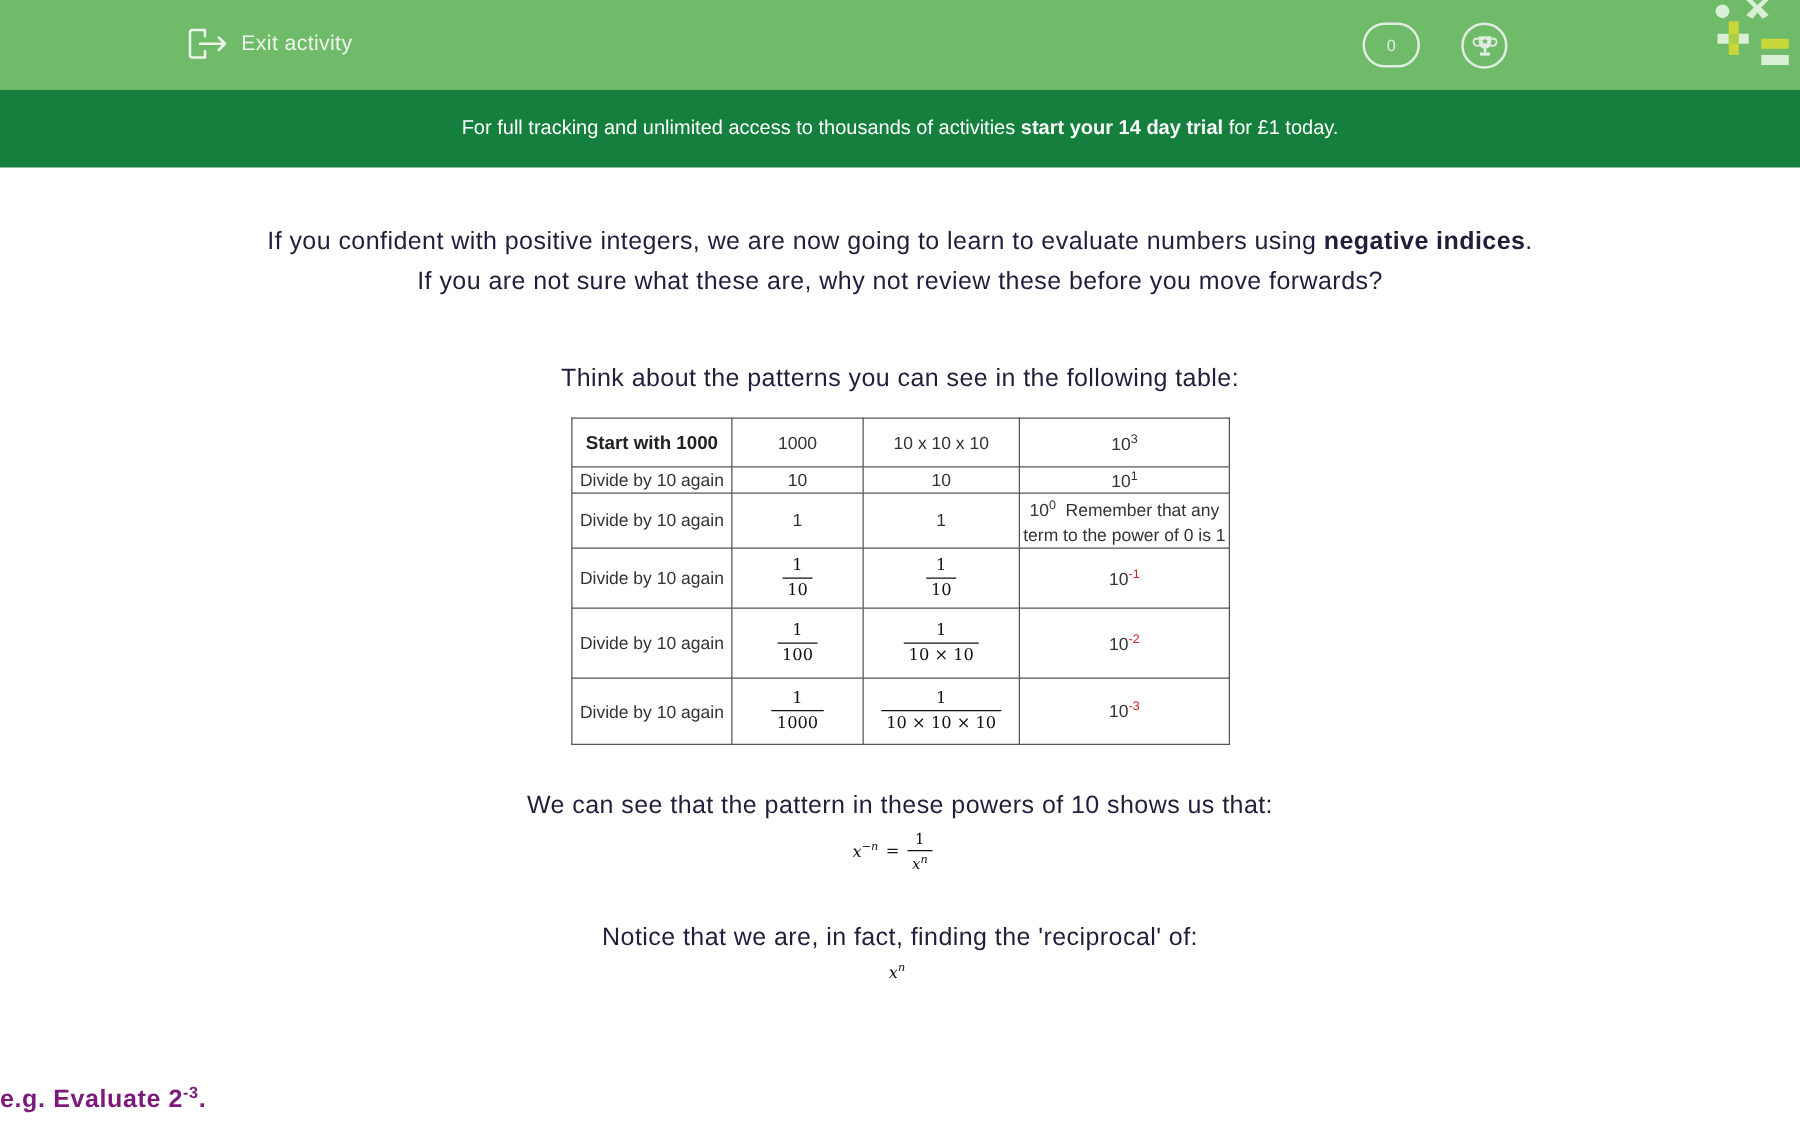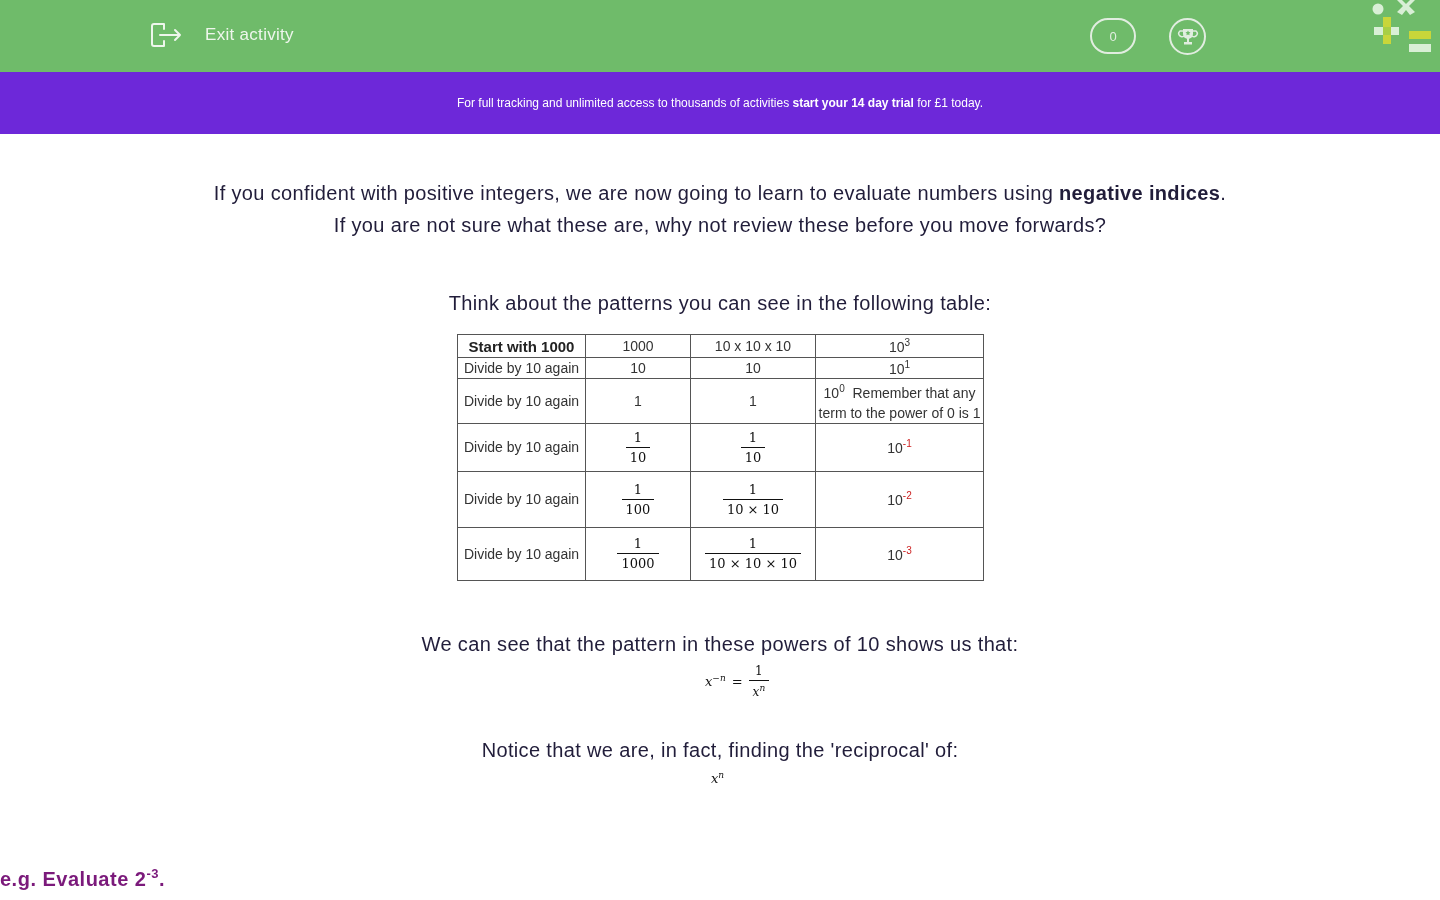--- a/index.html
+++ b/index.html
@@ -1,28 +1,28 @@
 <!DOCTYPE html>
 <html><head>
 <meta charset="utf-8">
 <style>
   * { box-sizing: border-box; margin: 0; padding: 0; }
   html, body { width: 1440px; height: 900px; overflow: hidden; background: #ffffff; }
   body { font-family: "Liberation Sans", sans-serif; color: #1f1a3b; position: relative; }
 
   .topbar { position: absolute; left: 0; top: 0; width: 1440px; height: 72px; background: #6fbb6a; }
-  .exit { position: absolute; left: 150px; top: 20px; display: flex; align-items: center; gap: 22px; cursor: pointer; }
+  .exit { position: absolute; left: 150px; top: 20px; display: flex; align-items: center; gap: 10px; cursor: pointer; }
   .exit svg { width: 33px; height: 30px; }
   .exit-label { color: #eef6ec; font-size: 17px; letter-spacing: 0.3px; }
   .title { position: absolute; left: 0; width: 1344px; top: 24px; text-align: center; color: #f2f8f0; font-size: 20px; letter-spacing: 0.3px; }
   .score { position: absolute; left: 1090px; top: 18px; width: 46px; height: 36px; border: 2px solid #e1ede0; border-radius: 18px; color: #e1ede0; font-size: 13px; display: flex; align-items: center; justify-content: center; cursor: pointer; }
   .trophy { position: absolute; left: 1169px; top: 18px; width: 37px; height: 37px; border: 2px solid #e1ede0; border-radius: 50%; display: flex; align-items: center; justify-content: center; cursor: pointer; }
   .logo { position: absolute; left: 1368px; top: 0; width: 72px; height: 56px; }
 
-  .banner { position: absolute; left: 0; top: 72px; width: 1440px; height: 62px; background: #6d28d9; color: #ffffff; font-size: 12px; text-align: center; line-height: 62px; }
+  .banner { position: absolute; left: 0; top: 72px; width: 1440px; height: 62px; background: #15803d; color: #ffffff; font-size: 16px; text-align: center; line-height: 62px; }
   .banner b { font-weight: bold; }
 
   .p { position: absolute; left: 0; width: 1440px; text-align: center; font-size: 20px; letter-spacing: 0.35px; color: #211d3a; }
   .p b { font-weight: bold; }
 
   table.powers { position: absolute; left: 457px; top: 334px; border-collapse: collapse; font-size: 14px; color: #333; }
   table.powers td { border: 1px solid #555; text-align: center; vertical-align: middle; padding: 0 2px; }
   table.powers td.c1 { width: 128px; }
   table.powers td.c2 { width: 105px; }
   table.powers td.c3 { width: 125px; }
@@ -76,21 +76,21 @@
 </div>
 
 <div class="p" style="top:182px;">
   <span>If you confident with positive integers, we are now going to learn to evaluate numbers using </span><b>negative indices</b><span>.</span>
 </div>
 <div class="p" style="top:214px;">If you are not sure what these are, why not review these before you move forwards?</div>
 <div class="p" style="top:276px;margin-top:16px;">Think about the patterns you can see in the following table:</div>
 
 <table class="powers">
   <tbody>
-      <tr style="height:23px;">
+      <tr style="height:39px;">
     <td class="c1" style="font-weight:bold; font-size:15px; color:#222;">Start with 1000</td>
     <td class="c2">1000</td>
     <td class="c3">10 x 10 x 10</td>
     <td class="c4"><span>10</span><sup>3</sup></td>
   </tr>
   <tr style="height:21px;">
     <td class="c1">Divide by 10 again</td>
     <td class="c2">10</td>
     <td class="c3">10</td>
     <td class="c4"><span>10</span><sup>1</sup></td>
@@ -134,21 +134,21 @@
     <td class="c3"><span class="frac">
             <span class="num">1</span>
             <span class="den">10 × 10 × 10</span>
           </span></td>
     <td class="c4"><span>10</span><sup class="red">-3</sup></td>
   </tr>
 </tbody>
   </table>
 
 <div class="p" style="top:633px;">We can see that the pattern in these powers of 10 shows us that:</div>
-<div class="math" style="left:705px; top:664px; display:flex; align-items:center; gap:6px;">
+<div class="math" style="left:682px; top:664px; display:flex; align-items:center; gap:6px;">
   <span><span>x</span><sup style="font-size:9px;">−n</sup></span>
   <span style="font-style:normal;">=</span>
   <span class="frac" style="font-size:12px;">
       <span class="num" style="font-style:normal;">1</span>
       <span class="den"><span>x</span><sup style="font-size:9px;">n</sup></span>
     </span>
 </div>
 
 <div class="p" style="top:739px;">Notice that we are, in fact, finding the 'reciprocal' of:</div>
 <div class="math" style="left:711px; top:770px;"><span>x</span><sup style="font-size:9px;">n</sup></div>

